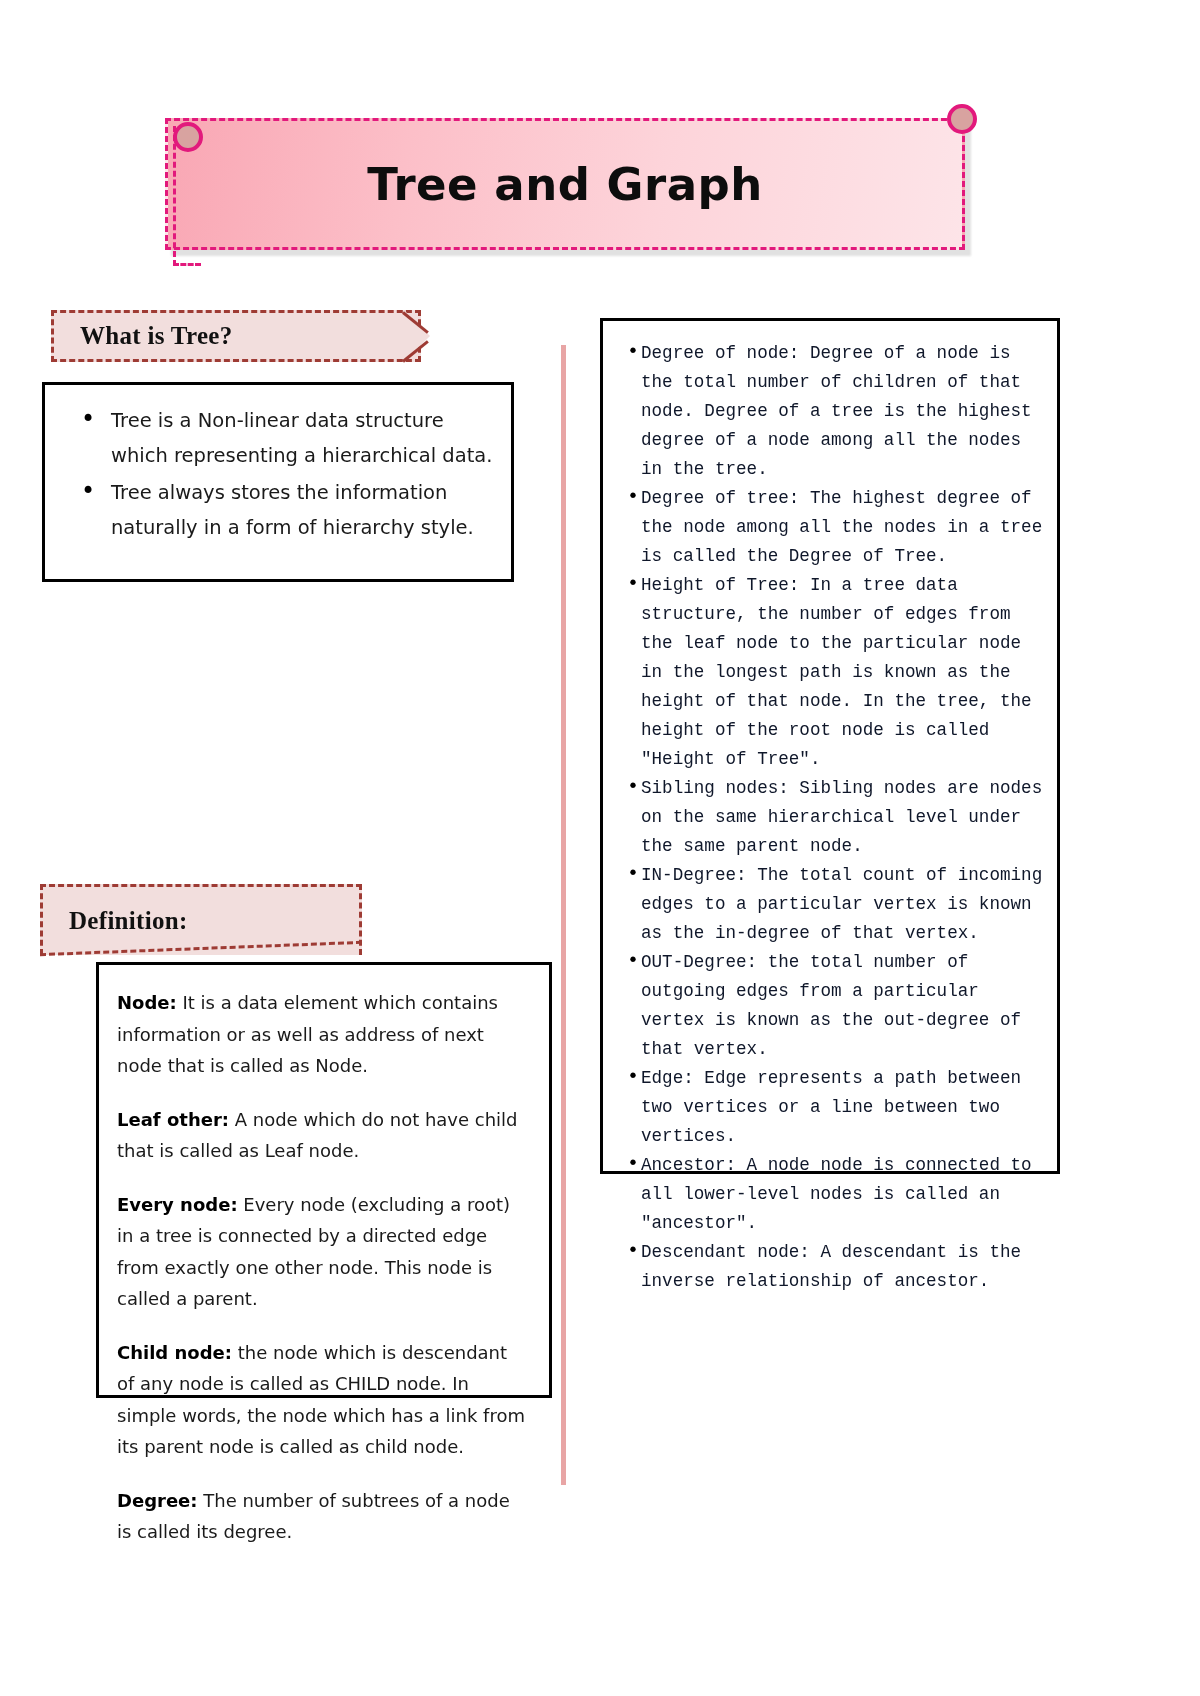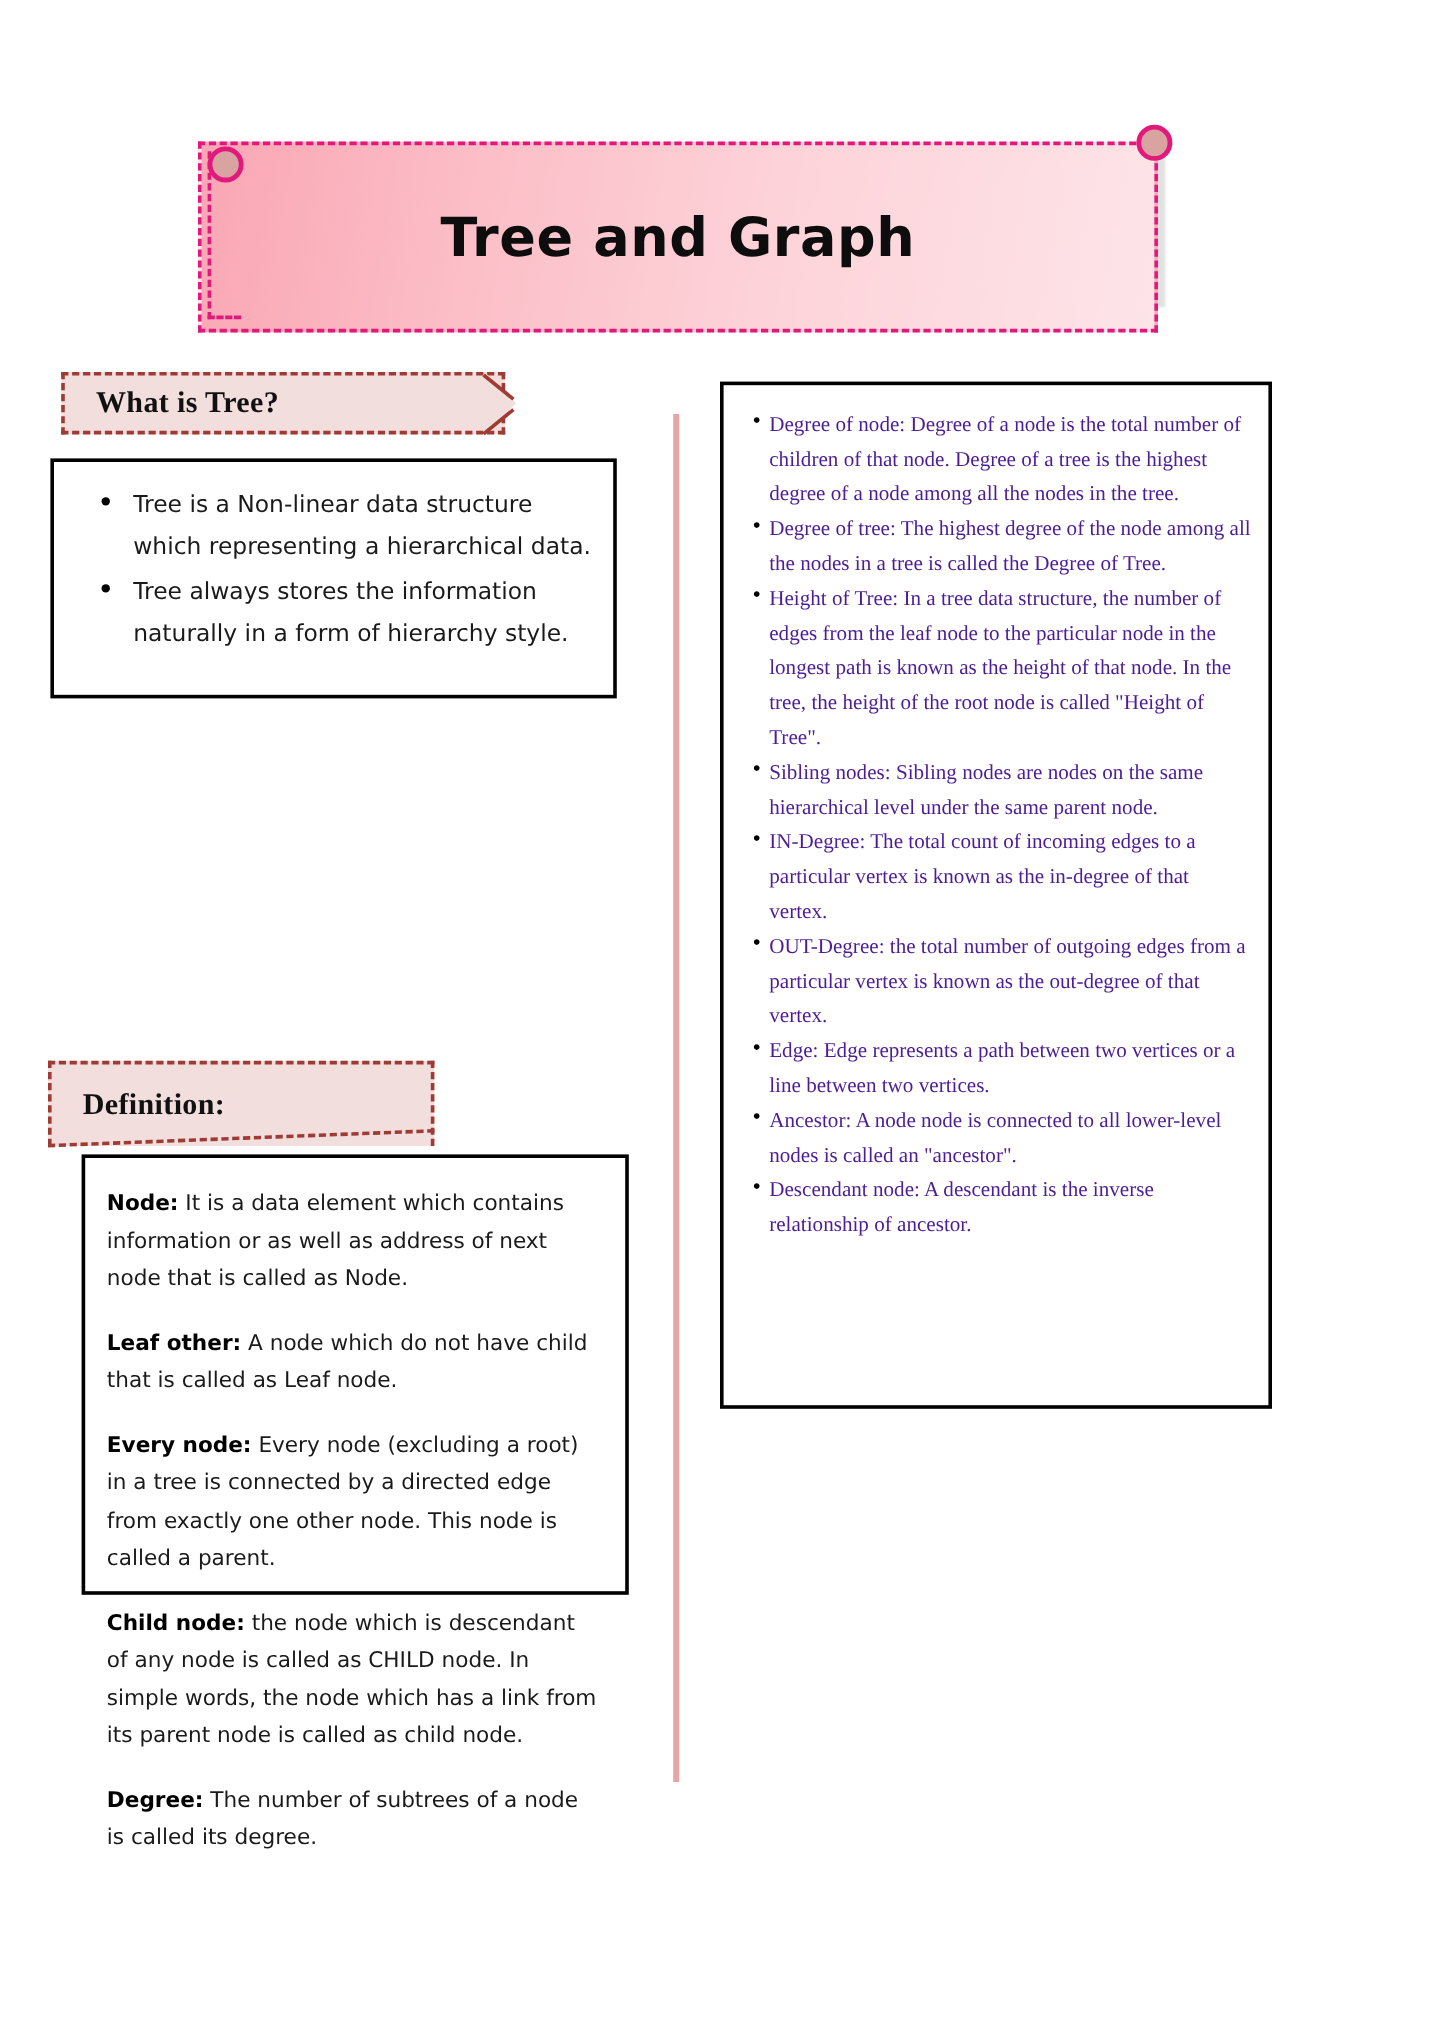--- a/index.html
+++ b/index.html
@@ -31,21 +31,21 @@
     height: 132px;
     background: #c9c9c9;
     opacity: .55;
     filter: blur(1px);
   }
   #title-banner {
     position: absolute;
     left: 0;
     top: 0;
     width: 800px;
-    height: 159px;
+    height: 132px;
     box-sizing: border-box;
     border: 3px dashed #e2197c;
     background: linear-gradient(100deg, #f9a7b4 0%, #fcbfc8 30%, #fdd4da 62%, #fde4e8 100%);
     display: flex;
     align-items: center;
     justify-content: center;
   }
   #title-text {
     font-size: 45px;
     font-weight: bold;
@@ -158,24 +158,24 @@
     background: #ffffff;
   }
   #box-tree-intro {
     left: 42px;
     top: 382px;
     width: 472px;
     height: 200px;
     padding: 18px 16px 10px 22px;
   }
   #box-definition {
-    left: 68px;
+    left: 96px;
     top: 962px;
     width: 456px;
-    height: 367px;
+    height: 436px;
     padding: 22px 20px 12px 18px;
   }
   #box-terms {
     left: 600px;
     top: 318px;
     width: 460px;
     height: 856px;
     padding: 18px 14px 10px 14px;
   }
 
@@ -205,22 +205,22 @@
   
   ul.term-list {
     margin: 0;
     padding: 0 0 0 24px;
     list-style: none;
   }
   ul.term-list li {
     position: relative;
     font-size: 17.6px;
     line-height: 29px;
-    color: #4c1d95;
-    font-family: Liberation Serif, serif;
+    color: #0f172a;
+    font-family: Liberation Mono, monospace;
   }
   ul.term-list li:before {
     content: "\2022";
     position: absolute;
     left: -14px;
     top: -2px;
     font-size: 20px;
     color: #000;
   }
 

